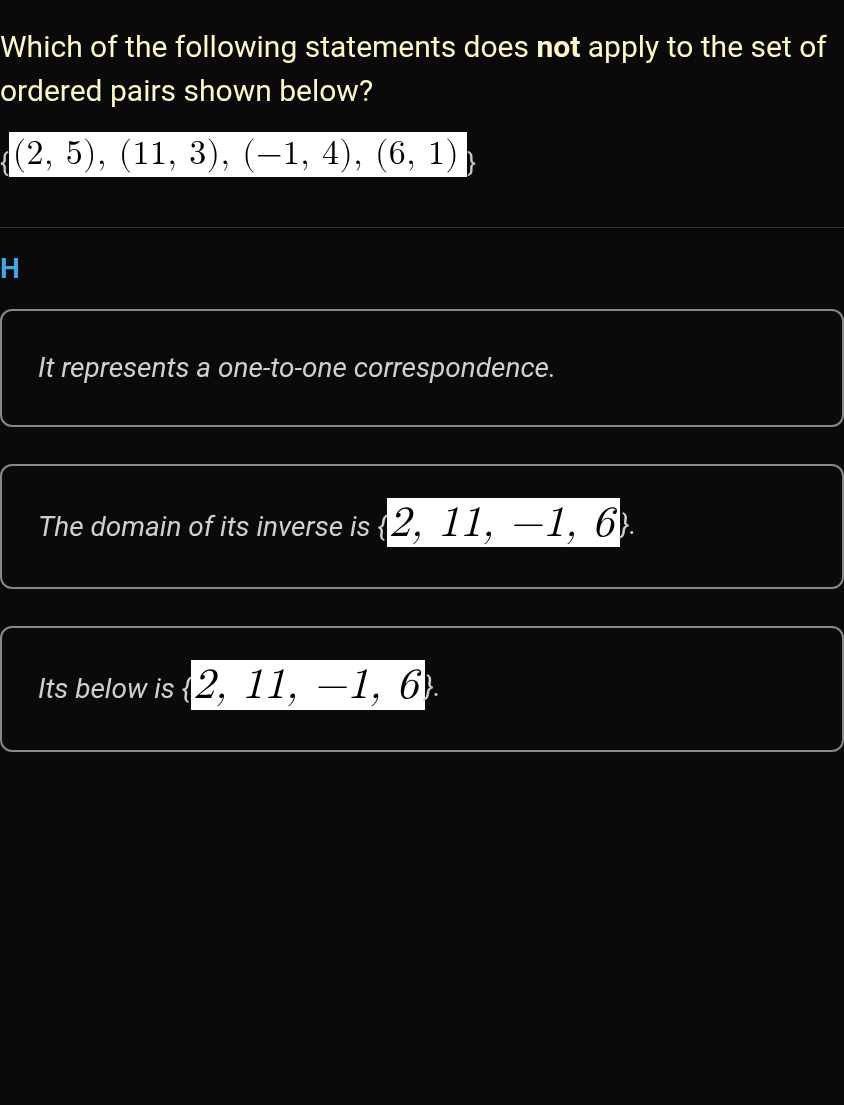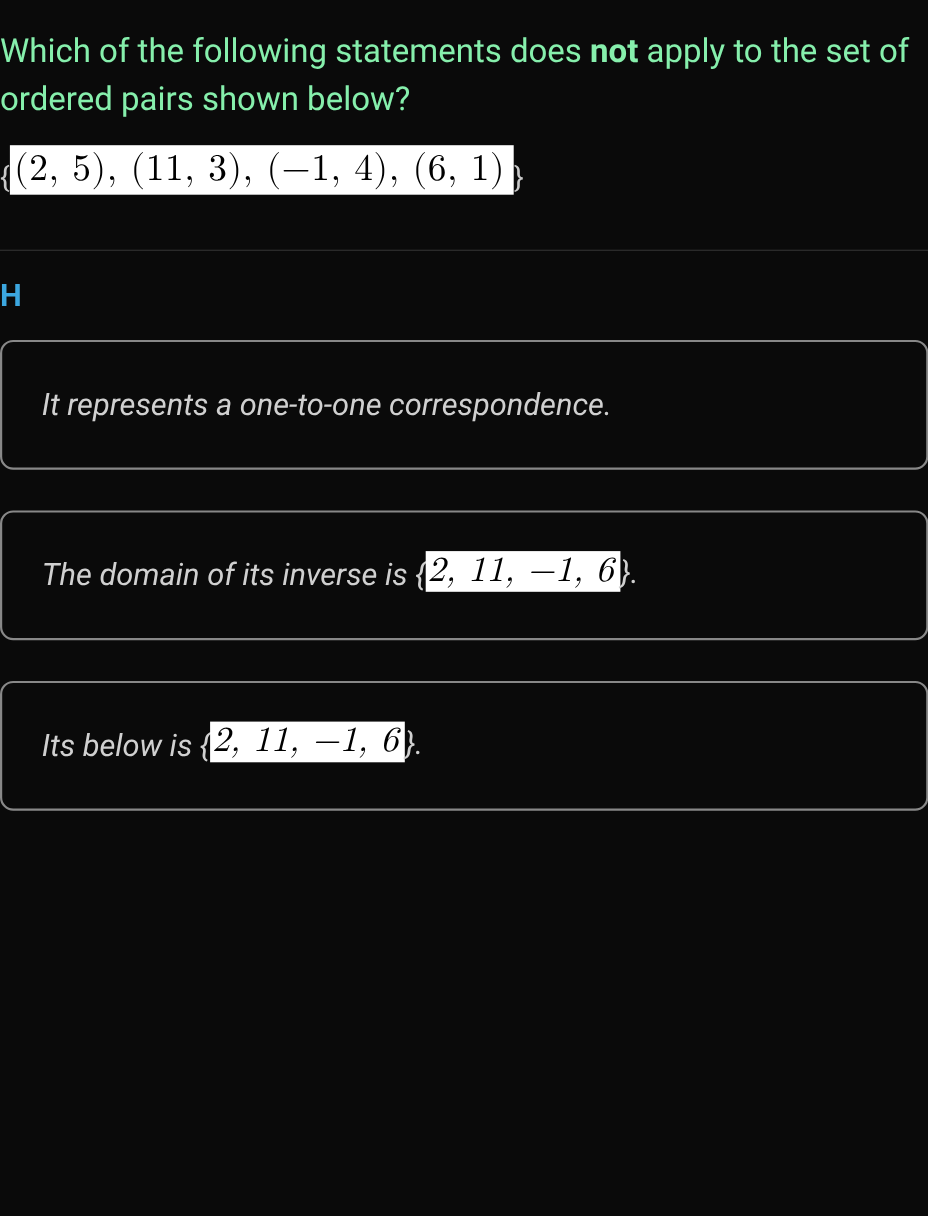--- a/index.html
+++ b/index.html
@@ -15,21 +15,21 @@
       height: 1105px;
       overflow: hidden;
     }
     .question-section {
       padding: 0 0 30px 0;
       border-bottom: 1px solid #333;
     }
     .question-text {
       font-size: 30px;
       line-height: 1.45;
-      color: #86efac;
+      color: #fef9c3;
       font-weight: 400;
       padding: 25px 0 18px 0;
     }
     .question-text .bold {
       font-weight: 700;
     }
     .math-set {
       display: flex;
       align-items: flex-end;
       padding: 2px 0 20px 0;
@@ -45,21 +45,21 @@
       font-size: 34px;
       padding: 3px 8px 3px 4px;
       display: inline-block;
       line-height: 1.15;
       letter-spacing: 0.5px;
     }
     .math-image-inline {
       background: #ffffff;
       color: #000000;
       font-family: "Cambria Math", "Latin Modern Math", Georgia, serif;
-      font-size: 32px;
+      font-size: 43px;
       padding: 1px 6px 1px 2px;
       display: inline-block;
       line-height: 1.1;
       letter-spacing: 0.5px;
       vertical-align: middle;
       position: relative;
       top: -4px;
     }
     .answer-header {
       display: flex;

